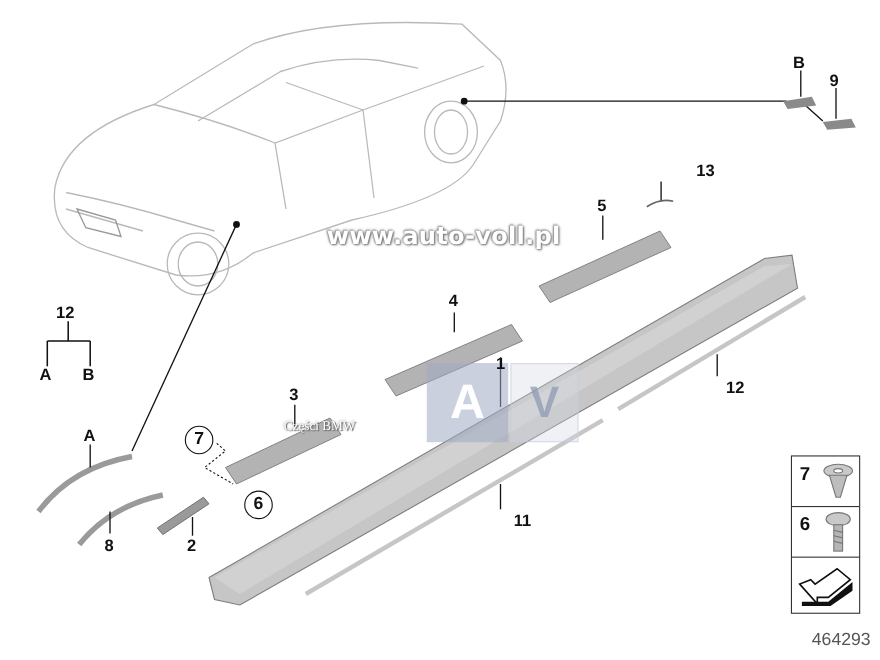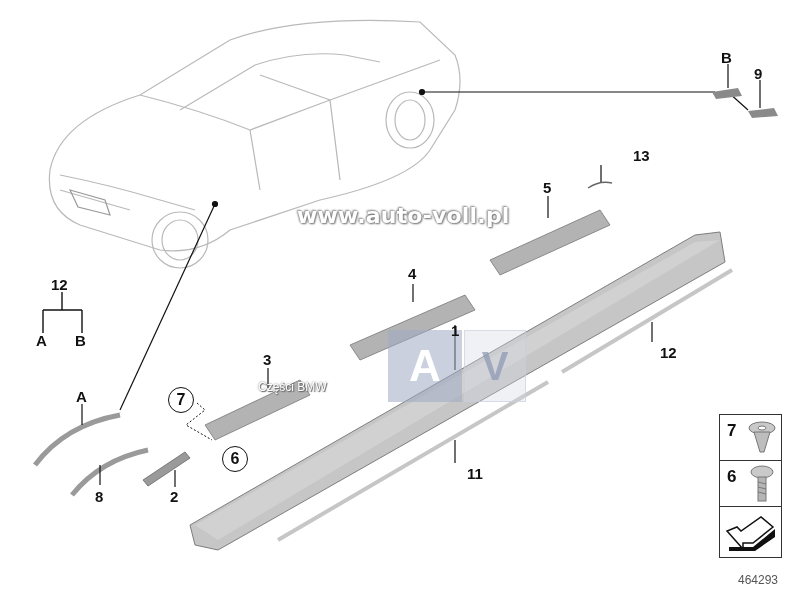--- a/index.html
+++ b/index.html
@@ -8,26 +8,26 @@
   .lbl { position:absolute; font-family:"Liberation Sans", sans-serif; font-weight:bold; font-size:15px; color:#111; line-height:1; }
   .circ { position:absolute; width:26px; height:26px; border:1.6px solid #111; border-radius:50%; background:#fff;
           display:flex; align-items:center; justify-content:center; font-weight:bold; font-size:16px; color:#111; box-sizing:border-box; }
   .watermark { position:absolute; left:297px; top:203px; font-family:"DejaVu Sans", sans-serif; font-weight:bold; font-size:22px;
                color:#fff; text-shadow: 0 0 2px #777, 1px 1px 2px #777, -1px -1px 2px #999; letter-spacing:0.2px; }
   .av-box { position:absolute; left:388px; top:330px; width:138px; height:72px; }
   .av-a { position:absolute; left:0; top:0; width:74px; height:72px; background:rgba(160,170,195,0.55); color:#fff;
           font-weight:bold; font-size:44px; display:flex; align-items:center; justify-content:center; }
   .av-v { position:absolute; left:76px; top:0; width:62px; height:72px; background:rgba(210,214,226,0.35); border:1px solid rgba(200,205,220,0.6);
           color:rgba(140,150,180,0.7); font-weight:bold; font-size:40px; display:flex; align-items:center; justify-content:center; box-sizing:border-box; }
-  .czesci { position:absolute; left:258px; top:380px; font-size:12px; color:#fff; text-shadow:0 0 2px #666, 1px 1px 1px #666; }
+  .czesci { position:absolute; left:258px; top:380px; font-size:12px; color:#fff; text-shadow:0 0 2px #666, 1px 1px 1px #666;font-family:Liberation Serif, serif; }
   .legend { position:absolute; left:719px; top:414px; width:61px; background:#fff; border:1px solid #333; }
   .legend .cell { height:45px; border-bottom:1px solid #333; position:relative; }
   .legend .cell:last-child { border-bottom:none; height:50px; }
   .legend .num { position:absolute; left:7px; top:6px; font-weight:bold; font-size:17px; color:#111; }
-  .docnum { position:absolute; left:738px; top:573px; font-size:12px; color:#555; }
+  .docnum { position:absolute; left:738px; top:573px; font-size:16px; color:#555; }
 </style>
 </head>
 <body>
 
 <svg class="diagram" viewBox="0 0 800 600" xmlns="http://www.w3.org/2000/svg">
 
   <g fill="none" stroke="#b9b9b9" stroke-width="1.2">
     <path d="M50 170 Q60 120 140 95 L230 40 Q300 15 420 22 L455 55 Q465 80 455 110 L430 150 Q410 180 320 200 L230 230 Q200 255 160 250 L80 225 Q45 210 50 170 Z"></path>
     <path d="M140 95 Q200 110 250 130 L330 100 L440 60"></path>
     <path d="M250 130 L260 190"></path>

